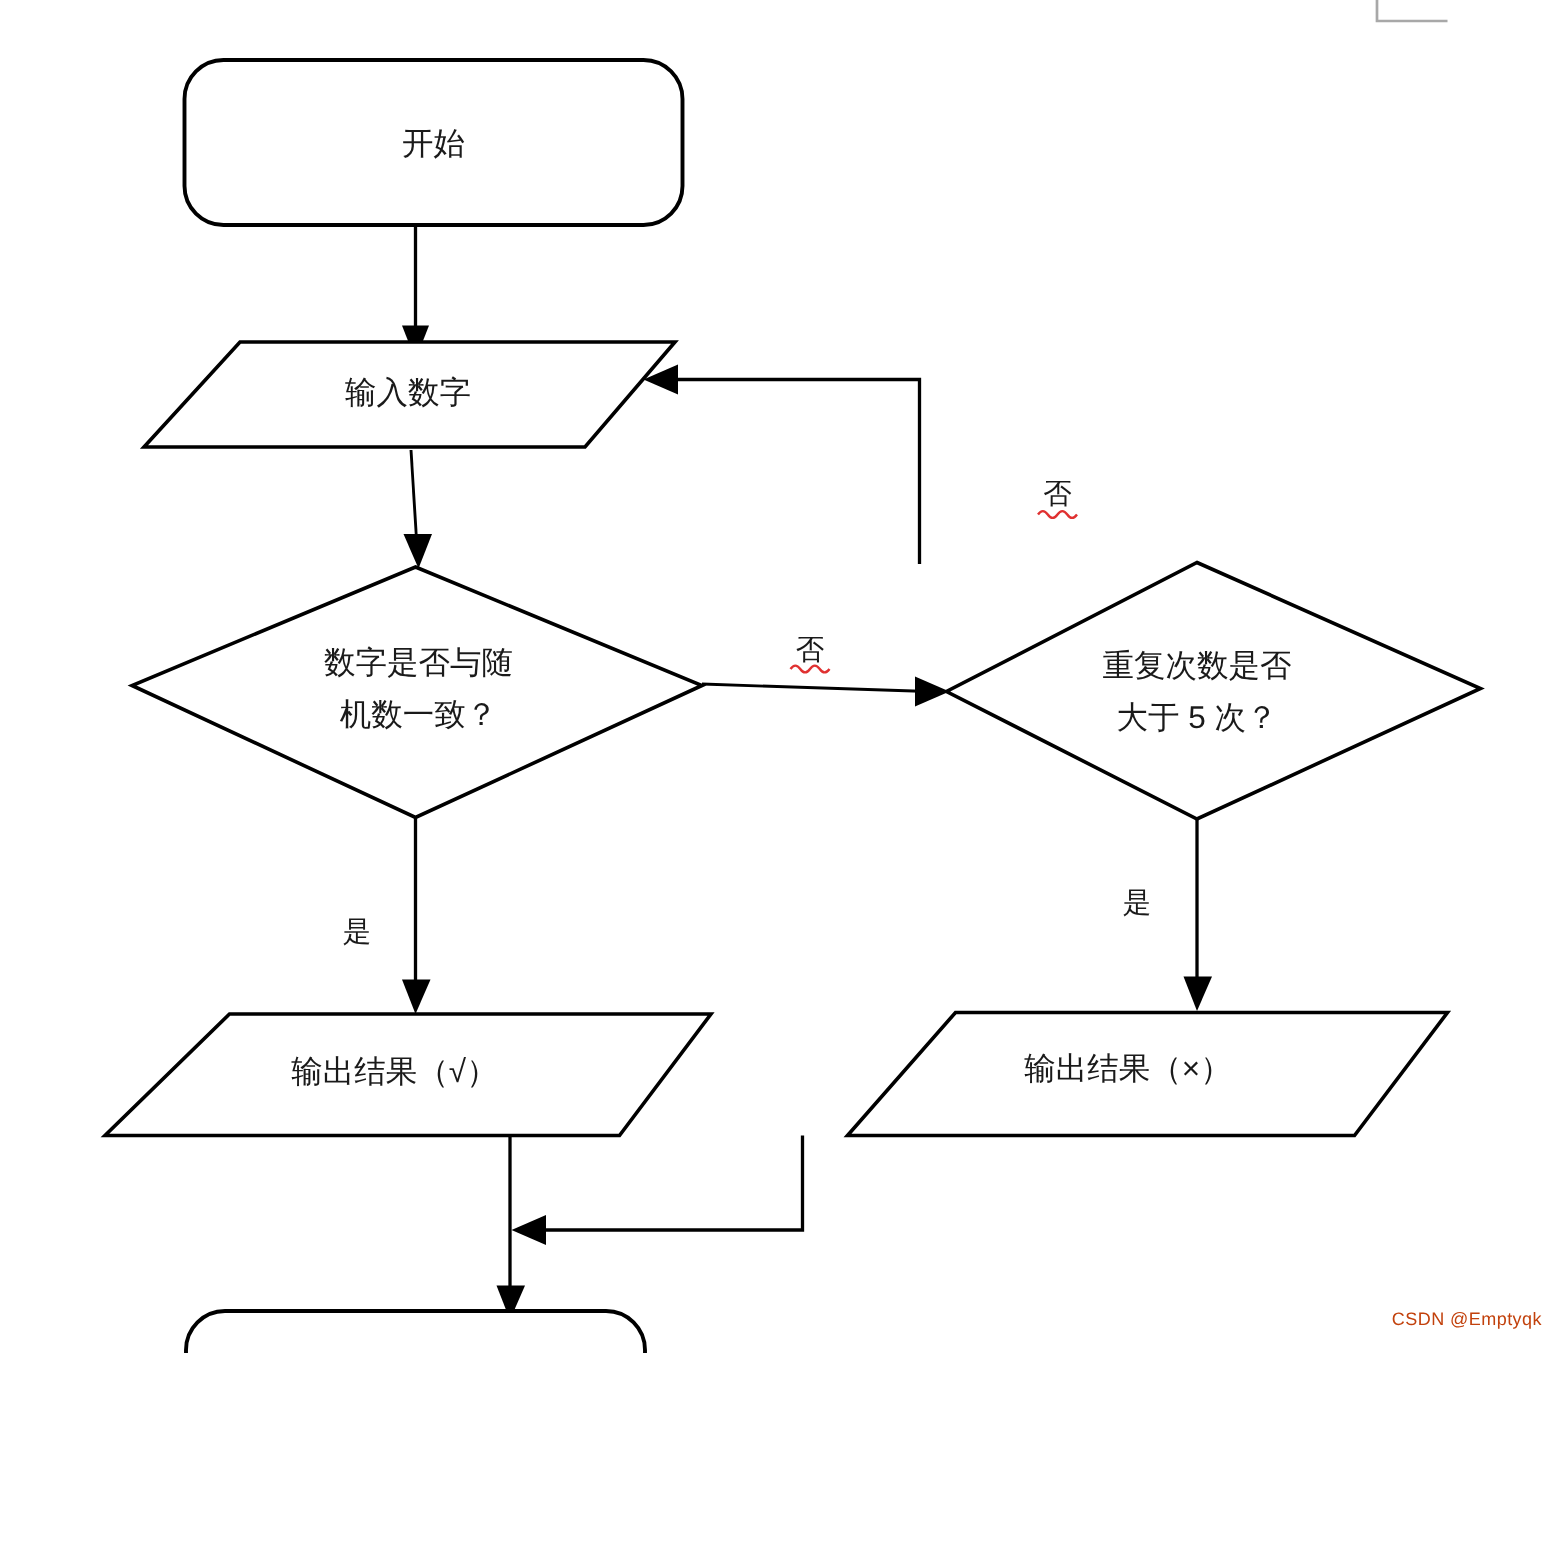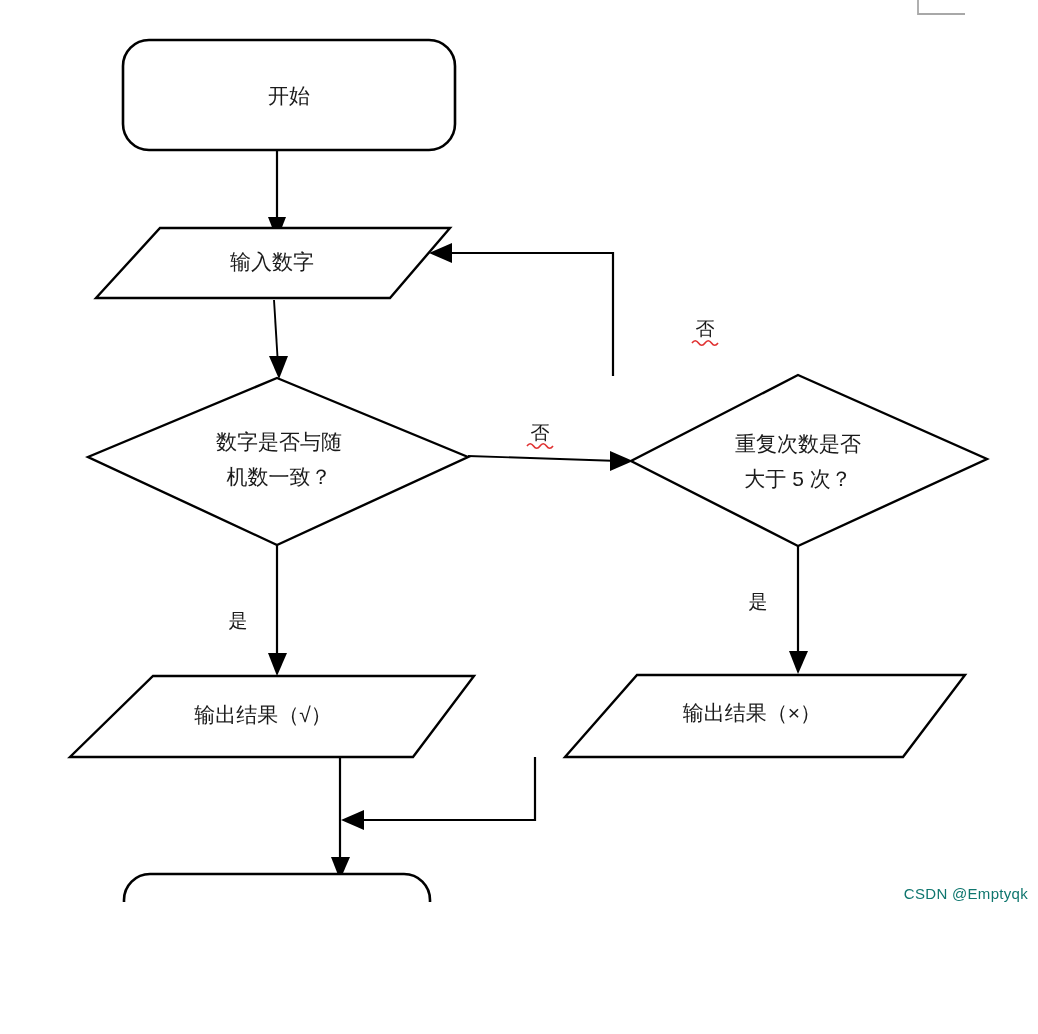--- a/index.html
+++ b/index.html
@@ -69,24 +69,24 @@
     stroke-width: 1.6;
   }
   .corner-artifact {
     fill: none;
     stroke: #a8a8a8;
     stroke-width: 1.8;
   }
   .watermark {
     position: absolute;
     right: 10px;
-    bottom: 0;
+    bottom: 16px;
     font-family: "Liberation Sans", "DejaVu Sans", sans-serif;
-    font-size: 15px;
-    color: #0f766e;
+    font-size: 12px;
+    color: #c2410c;
     letter-spacing: 0.3px;
     user-select: none;
   }
 </style>
 </head>
 <body>
 
 <div id="canvas">
 
   <svg class="flow" viewBox="0 0 1038 1034">

